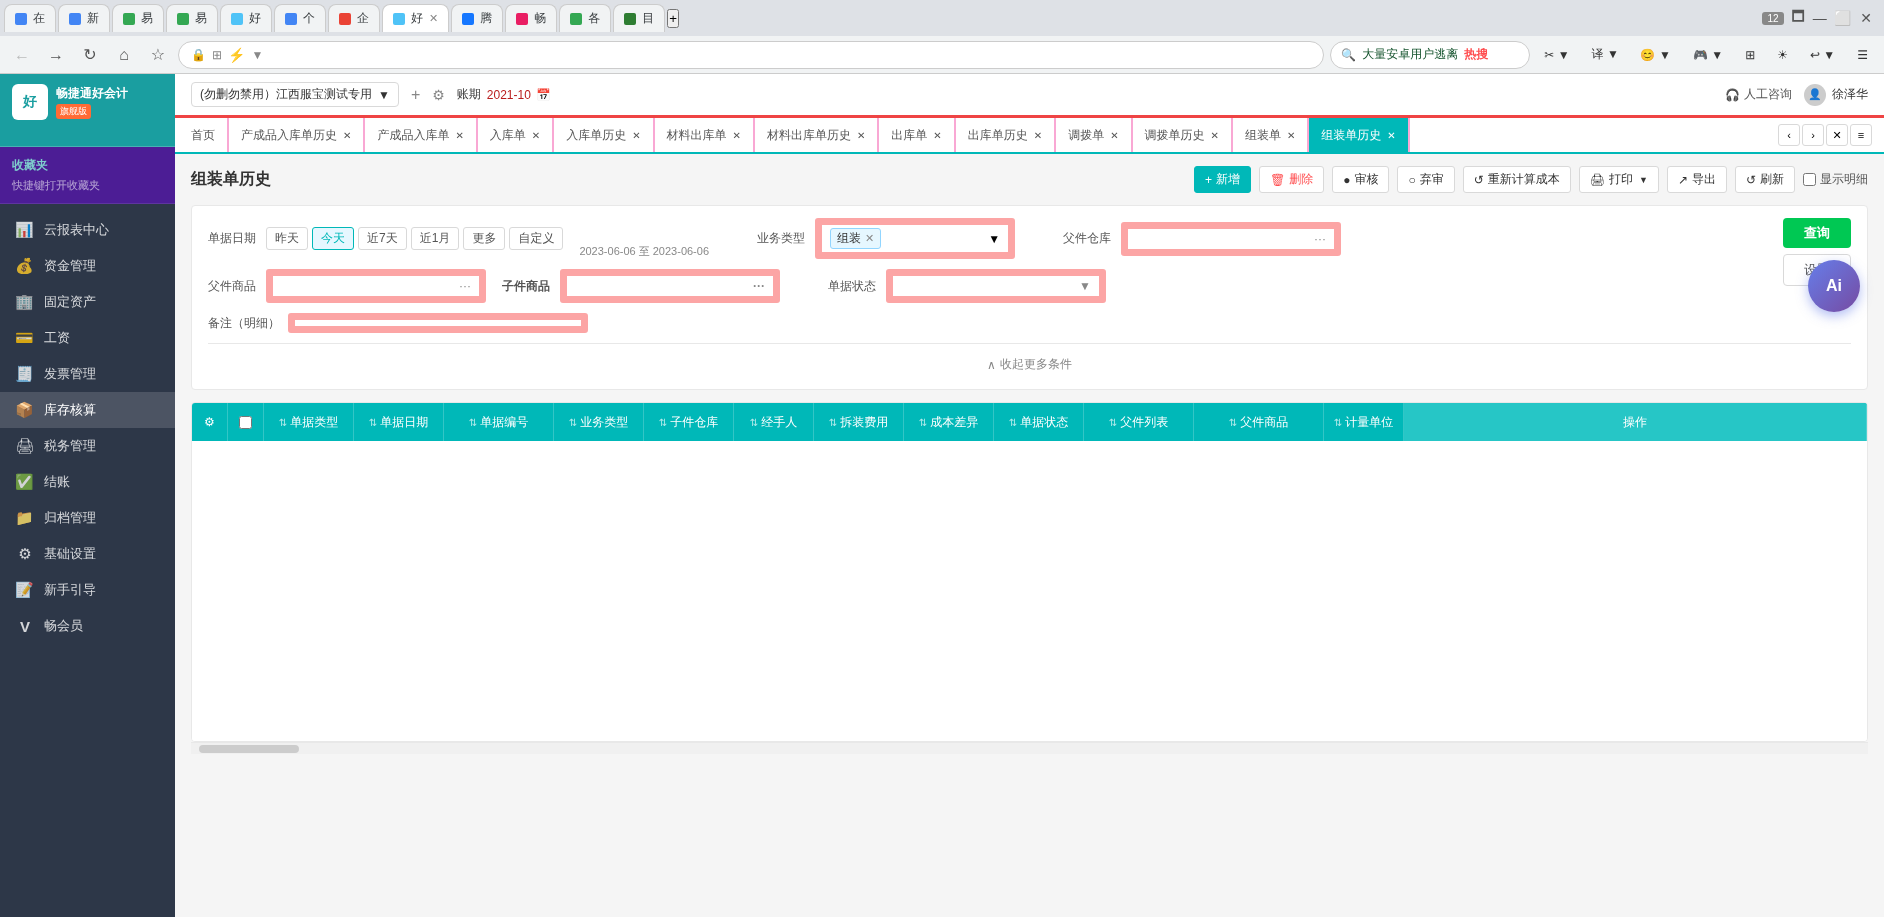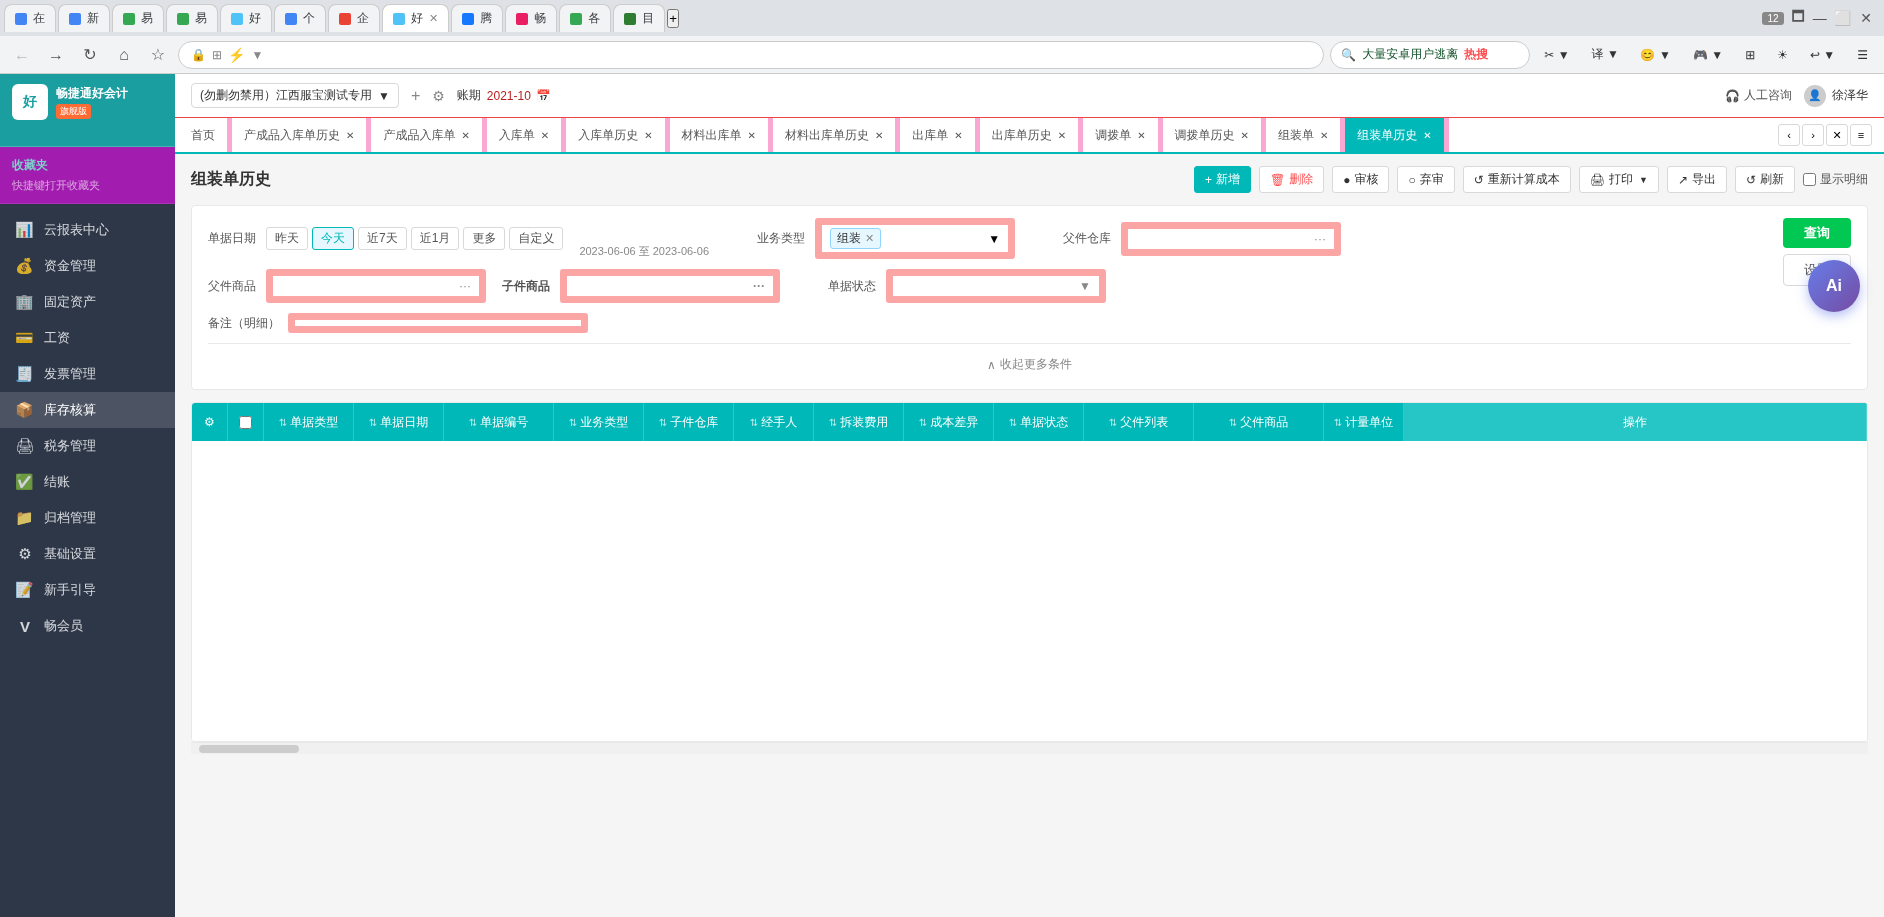--- a/index.html
+++ b/index.html
@@ -36,31 +36,31 @@
 
     .sidebar-menu { flex: 1; overflow-y: auto; padding: 8px 0; }
     .sidebar-item { display: flex; align-items: center; gap: 10px; padding: 9px 16px; cursor: pointer; color: rgba(255,255,255,0.8); font-size: 13px; }
     .sidebar-item.active { background: rgba(255,255,255,0.15); color: #fff; }
     .sidebar-item-icon { width: 18px; height: 18px; display: flex; align-items: center; justify-content: center; font-size: 15px; }
 
     
     .main-content { flex: 1; display: flex; flex-direction: column; overflow: hidden; }
 
     
-    .top-bar { background: #fff; padding: 6px 16px; display: flex; align-items: center; gap: 12px; border-bottom: 1px solid #ef4444; height: 44px; }
+    .top-bar { background: #fff; padding: 6px 16px; display: flex; align-items: center; gap: 12px; border-bottom: 3px solid #ef4444; height: 44px; }
     .company-selector { display: flex; align-items: center; gap: 6px; border: 1px solid #d9d9d9; border-radius: 4px; padding: 3px 8px; cursor: pointer; font-size: 12px; color: #333; }
     .period-selector { display: flex; align-items: center; gap: 6px; font-size: 12px; color: #333; cursor: pointer; }
     .top-bar-right { margin-left: auto; display: flex; align-items: center; gap: 12px; }
     .support-btn { display: flex; align-items: center; gap: 4px; font-size: 12px; color: #555; cursor: pointer; }
     .user-info { display: flex; align-items: center; gap: 6px; font-size: 12px; color: #333; }
 
     
     .nav-tabs { background: #fff; display: flex; align-items: center; border-bottom: 2px solid #00b8b8; overflow-x: auto; white-space: nowrap; height: 36px; padding: 0 4px; }
     .nav-tabs::-webkit-scrollbar { display: none; }
-    .nav-tab { display: inline-flex; align-items: center; padding: 0 12px; height: 36px; font-size: 12px; color: #555; cursor: pointer; border-right: 5px solid #f9a8d4; gap: 4px; flex-shrink: 0; }
+    .nav-tab { display: inline-flex; align-items: center; padding: 0 12px; height: 36px; font-size: 12px; color: #555; cursor: pointer; border-right: 2px solid #f9a8d4; gap: 4px; flex-shrink: 0; }
     .nav-tab.active { background: #00b8b8; color: #fff; }
     .nav-tab .tab-close-x { font-size: 10px; color: inherit; margin-left: 2px; }
     .nav-tabs-arrows { display: flex; gap: 2px; margin-left: auto; padding: 0 8px; flex-shrink: 0; }
     .nav-arrow { width: 22px; height: 22px; display: flex; align-items: center; justify-content: center; border: 1px solid #d9d9d9; cursor: pointer; background: #fff; font-size: 11px; border-radius: 3px; }
 
     
     .page-content { flex: 1; overflow-y: auto; padding: 12px 16px; background: #f5f5f5; }
     .page-header { display: flex; align-items: center; justify-content: space-between; margin-bottom: 12px; }
     .page-title { font-size: 16px; font-weight: bold; color: #333; }
     .page-actions { display: flex; align-items: center; gap: 8px; }
@@ -215,21 +215,21 @@
       <div class="sidebar-logo-icon">好</div>
       <div>
         <div style="font-size:12px;color:#fff;font-weight:bold;">畅捷通好会计</div>
         <div style="background:#ff6b35;color:#fff;font-size:9px;padding:1px 4px;border-radius:3px;display:inline-block;margin-top:2px;">旗舰版</div>
       </div>
     </div>
 
     <div class="sidebar-company">
     </div>
 
-    <div class="sidebar-favorites" style="background:#a21caf;">
+    <div class="sidebar-favorites" style="background:#4c1d95;">
       <div class="sidebar-favorites-title">收藏夹</div>
       <div class="sidebar-favorites-sub">快捷键打开收藏夹</div>
     </div>
 
     <div class="sidebar-menu">
       <div class="sidebar-item">
         <span class="sidebar-item-icon">📊</span>
         <span>云报表中心</span>
       </div>
       <div class="sidebar-item">

